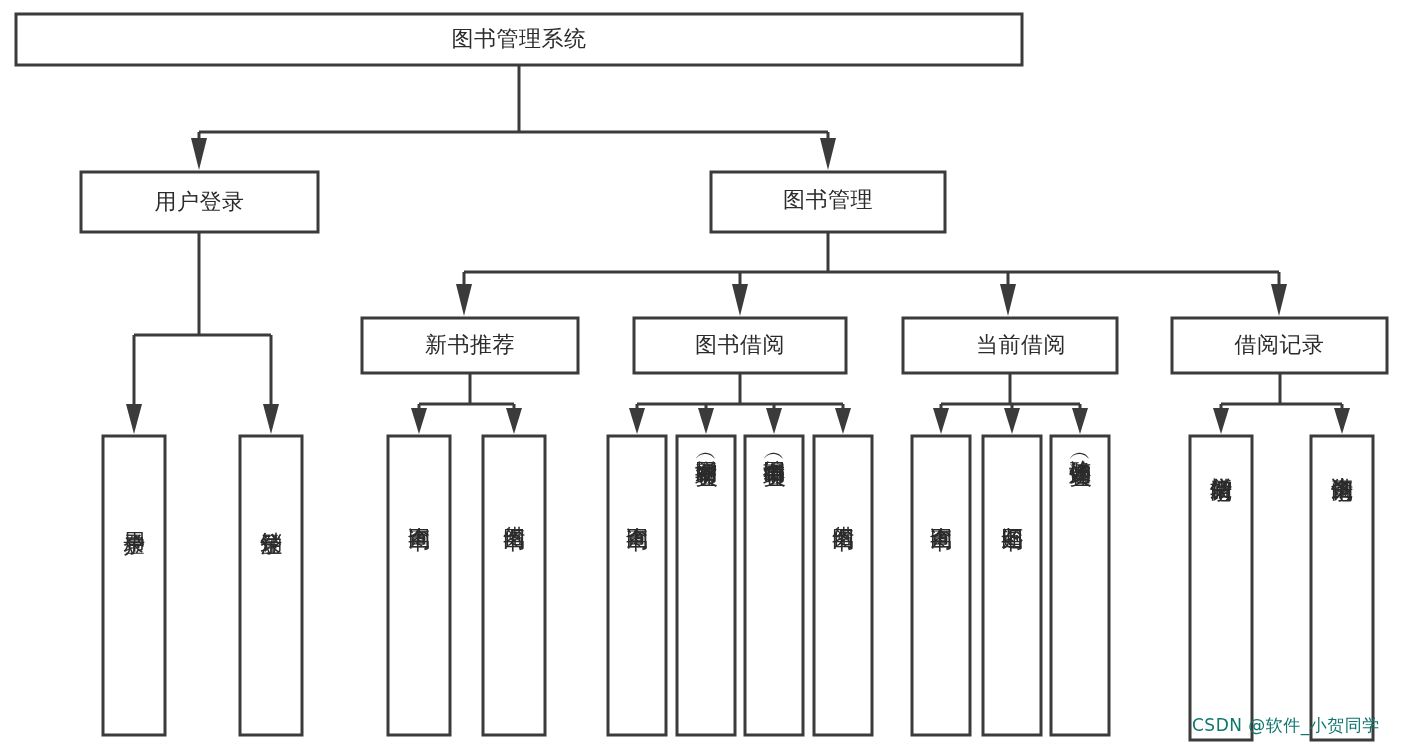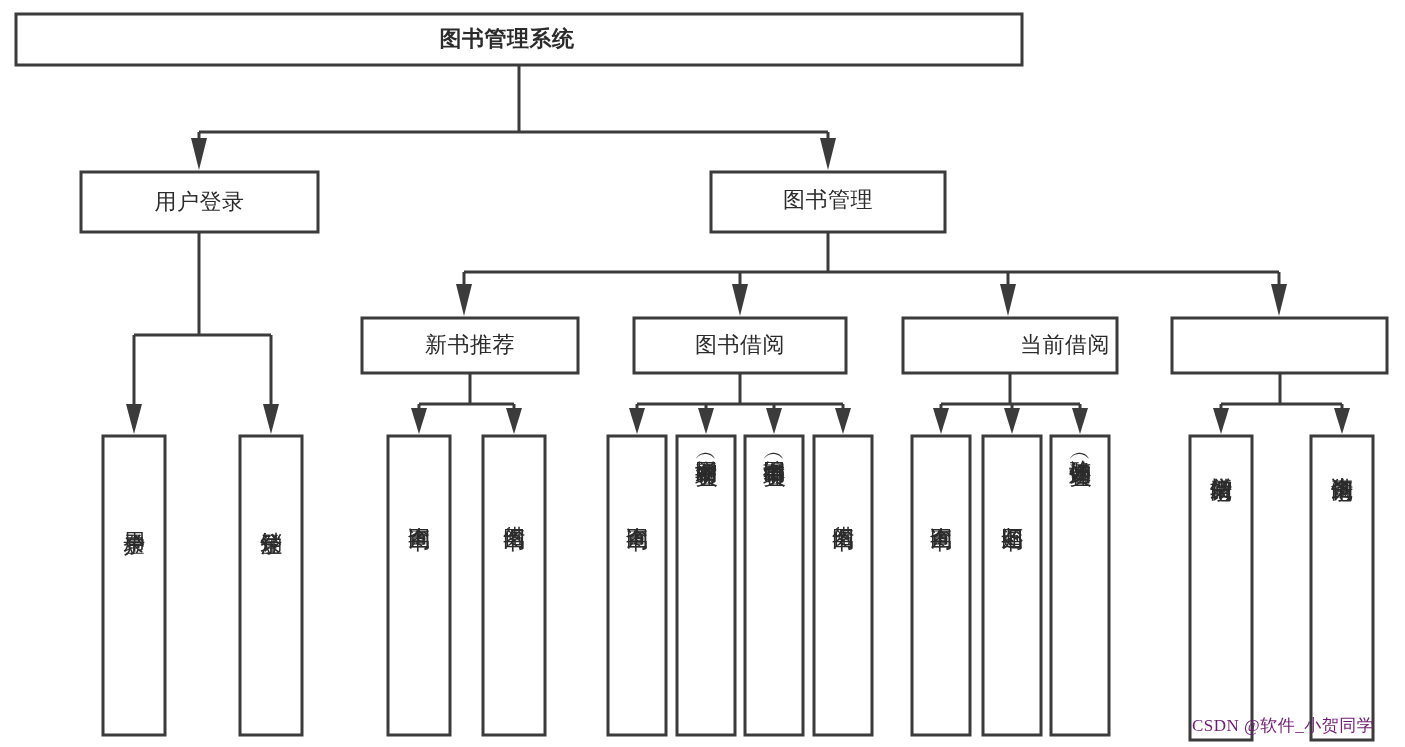--- a/index.html
+++ b/index.html
@@ -62,26 +62,25 @@
     letter-spacing: 1px;
     writing-mode: vertical-rl;
     text-orientation: upright;
     white-space: nowrap;
     pointer-events: none;
     padding-top: 4px;
   }
   .node-label-v.pad-more { padding-top: 2px; }
   .watermark {
     position: absolute;
-    color: #701a75;
+    color: #0f766e;
     font-size: 17px;
     letter-spacing: 0.5px;
     white-space: nowrap;
     pointer-events: none;
-    font-family: Liberation Serif, serif;
   }
 </style>
 </head>
 <body>
 
 <div id="diagram-root">
 
   <svg id="tree-svg" viewBox="0 0 1405 747" xmlns="http://www.w3.org/2000/svg">
 
     <rect class="node-box" x="16" y="14" width="1006" height="51"></rect>
@@ -165,28 +164,29 @@
     <polygon class="arrow-head" points="1072,408 1088,408 1080,434"></polygon>
 
     <path class="connector" d="M 1280 373 L 1280 404"></path>
     <path class="connector" d="M 1221 404 L 1342 404"></path>
     <path class="connector" d="M 1221 404 L 1221 410"></path>
     <path class="connector" d="M 1342 404 L 1342 410"></path>
     <polygon class="arrow-head" points="1213,408 1229,408 1221,434"></polygon>
     <polygon class="arrow-head" points="1334,408 1350,408 1342,434"></polygon>
   </svg>
 
-  <div class="node-label-h" style="left:4px; top:14px; width:1006px; height:51px;font-weight:bold;">图书管理系统</div>
+  <div class="node-label-h" style="left:16px; top:14px; width:1006px; height:51px;">图书管理系统</div>
 
   <div class="node-label-h" style="left:81px; top:172px; width:237px; height:60px;">用户登录</div>
   <div class="node-label-h" style="left:711px; top:172px; width:234px; height:60px;font-family:Liberation Mono, monospace;">图书管理</div>
 
   <div class="node-label-h" style="left:362px; top:318px; width:216px; height:55px;font-family:Liberation Serif, serif;">新书推荐</div>
   <div class="node-label-h" style="left:634px; top:318px; width:212px; height:55px;text-align:center;">图书借阅</div>
-  <div class="node-label-h" style="left:903px; top:318px; width:236px; height:55px;padding-left:44px;">当前借阅</div>
+  <div class="node-label-h" style="left:903px; top:318px; width:236px; height:55px;">当前借阅</div>
+  <div class="node-label-h" style="left:1172px; top:318px; width:215px; height:55px;">借阅记录</div>
 
   <div class="node-label-v" style="left:103px; top:510px; width:62px; height:225px;">用户登录</div>
   <div class="node-label-v" style="left:240px; top:510px; width:62px; height:225px;">注销登录</div>
 
   <div class="node-label-v" style="left:388px; top:505px; width:62px; height:230px;">查询图书</div>
   <div class="node-label-v" style="left:483px; top:505px; width:62px; height:230px;">借阅图书</div>
 
   <div class="node-label-v" style="left:608px; top:505px; width:58px; height:230px;">查询图书</div>
   <div class="node-label-v pad-more" style="left:677px; top:440px; width:58px; height:295px;">新增图书（管理员）</div>
   <div class="node-label-v pad-more" style="left:745px; top:440px; width:58px; height:295px;">编辑图书（管理员）</div>

